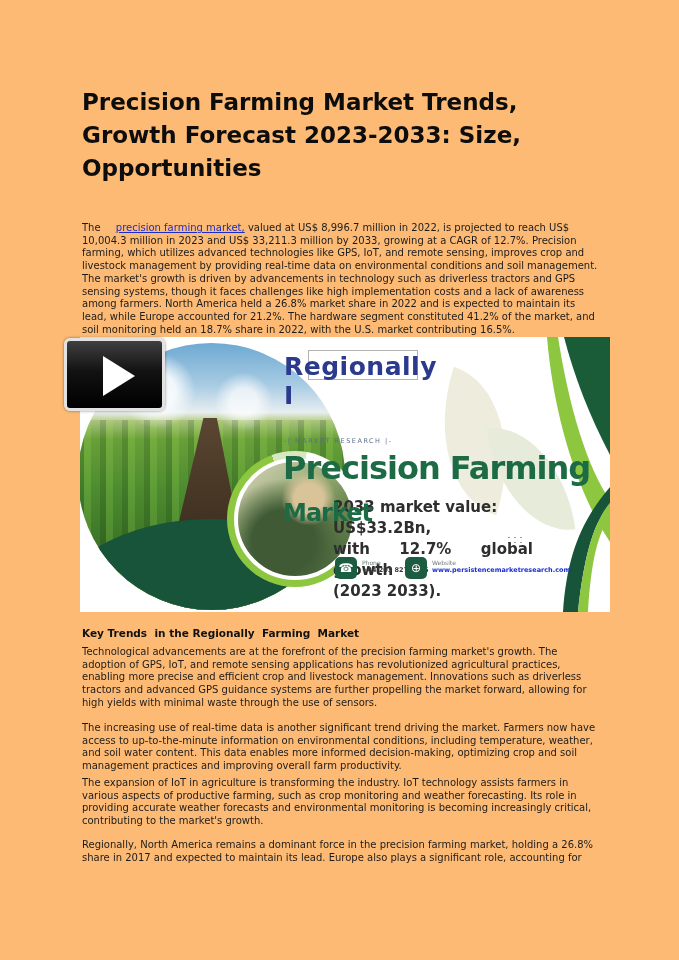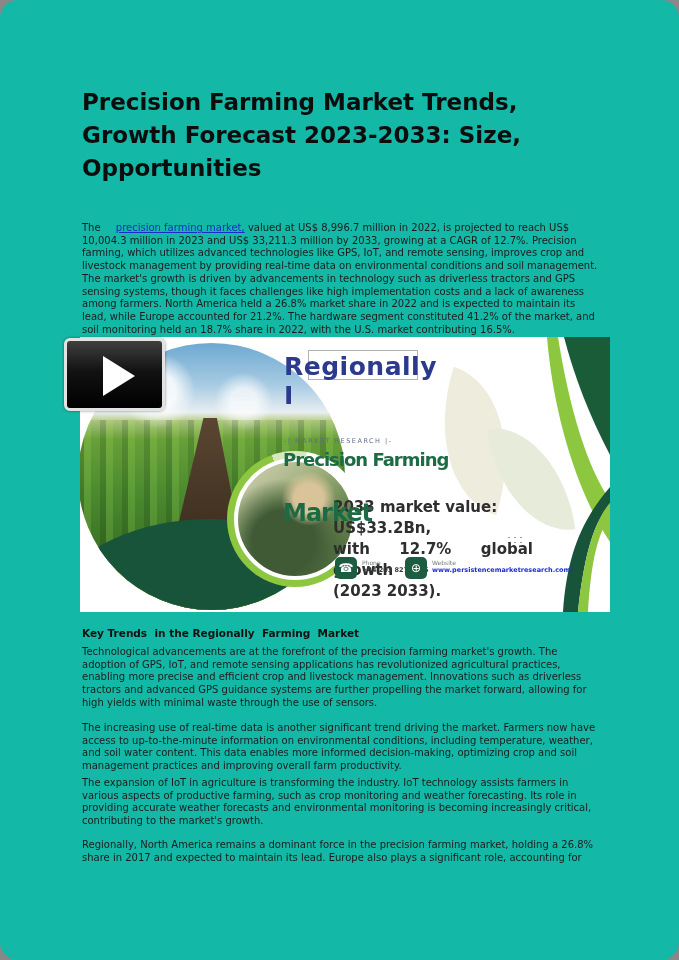--- a/index.html
+++ b/index.html
@@ -1,21 +1,20 @@
 <!DOCTYPE html>
 <html><head>
 <meta charset="utf-8">
 <style>
   * { margin:0; padding:0; box-sizing:border-box; }
   html,body { background:#888; }
   #page {
-    position:relative; width:679px; height:960px; background:#14b8a6;
+    position:relative; width:679px; height:960px; background:#fdba74;
     overflow:hidden; font-family:"DejaVu Sans", sans-serif; color:#1f1f1f;
     margin:0 auto;
-    border-radius:18px;
   }
   
   #title { position:absolute; left:82px; top:86px; width:530px;
     font-size:23px; font-weight:bold; line-height:33px; color:#0d0d0d; }
   
   .para { position:absolute; left:82px; width:520px; font-size:10px;
     line-height:12.7px; color:#1c1c1c; }
   #p1 { top:222px; }
   a.inline-link { color:#1a2ccc; text-decoration:underline; cursor:pointer;margin-left:12px; }
   #key-trends { position:absolute; left:82px; top:627px; width:520px;
@@ -63,21 +62,21 @@
   .logo-box { position:absolute; left:228px; top:13px; width:110px; height:30px;
     border:1px solid #b3b3b3; }
   .brand { position:absolute; left:204px; top:16px; font-size:25px; font-weight:bold;
     color:#2b3a8c; letter-spacing:.5px; line-height:27px; }
   .brand-2 { position:absolute; left:204px; top:44px; font-size:25px; font-weight:bold;
     color:#2b3a8c; }
   .tagline { position:absolute; left:204px; top:100px; font-size:6.5px; color:#5d6f8f;
     letter-spacing:1.5px; }
 
   
-  .prod1 { position:absolute; left:203px; top:112px; font-size:18px; font-weight:bold;
+  .prod1 { position:absolute; left:203px; top:112px; font-size:32px; font-weight:bold;
     color:#1d6b45; letter-spacing:-1px; z-index:4; }
   .prod2 { position:absolute; left:203px; top:162px; font-size:24px; font-weight:bold;
     color:#1d6b45; letter-spacing:-1px; z-index:4; }
 
   
   .value-block { position:absolute; left:253px; top:160px; width:200px; z-index:3;
     font-size:15px; font-weight:bold; color:#2e2e2e; line-height:21px; }
   .value-block .just { text-align:justify; text-align-last:justify; }
 
   

